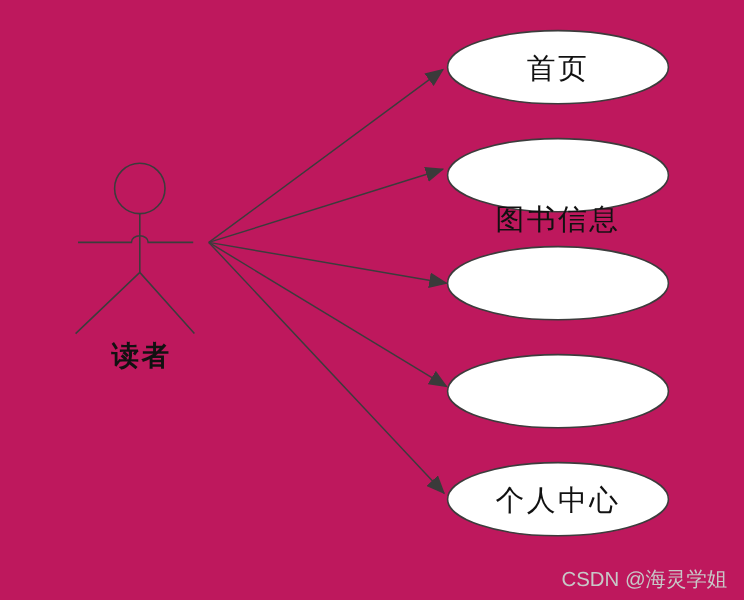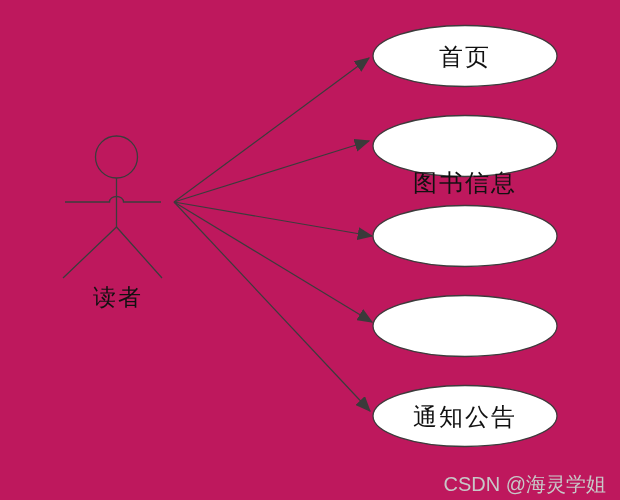--- a/index.html
+++ b/index.html
@@ -35,21 +35,21 @@
     font-size: 23px;
     color: #111111;
     letter-spacing: 2px;
     white-space: nowrap;
   }
   .watermark {
     position: absolute;
     right: 14px;
     top: 471px;
     font-family: "Liberation Sans", "DejaVu Sans", sans-serif;
-    font-size: 20px;
+    font-size: 17px;
     color: #c8c8c8;
     white-space: nowrap;
   }
 </style>
 </head>
 <body>
 
 <div class="canvas">
 
   <svg class="diagram-svg" width="620" height="500" viewBox="0 0 620 500">
@@ -78,19 +78,19 @@
       <ellipse cx="465" cy="56" rx="92" ry="30.5"></ellipse>
       <ellipse cx="465" cy="146" rx="92" ry="30.5"></ellipse>
       <ellipse cx="465" cy="236" rx="92" ry="30.5"></ellipse>
       <ellipse cx="465" cy="326" rx="92" ry="30.5"></ellipse>
       <ellipse cx="465" cy="416" rx="92" ry="30.5"></ellipse>
     </g>
   </svg>
 
   <div class="node-label" style="left:465px; top:57px;">首页</div>
   <div class="node-label" style="left:465px; top:147px;margin-top:36px;">图书信息</div>
-  <div class="node-label" style="left:465px; top:417px;">通知公告</div>
+  <div class="node-label" style="left:465px; top:417px;">个人中心</div>
 
-  <div class="actor-label" style="left:118px; top:297px;">读者</div>
+  <div class="actor-label" style="left:118px; top:297px;font-weight:bold;">读者</div>
 
   <div class="watermark">CSDN @海灵学姐</div>
 
 </div>
 
 </body></html>

